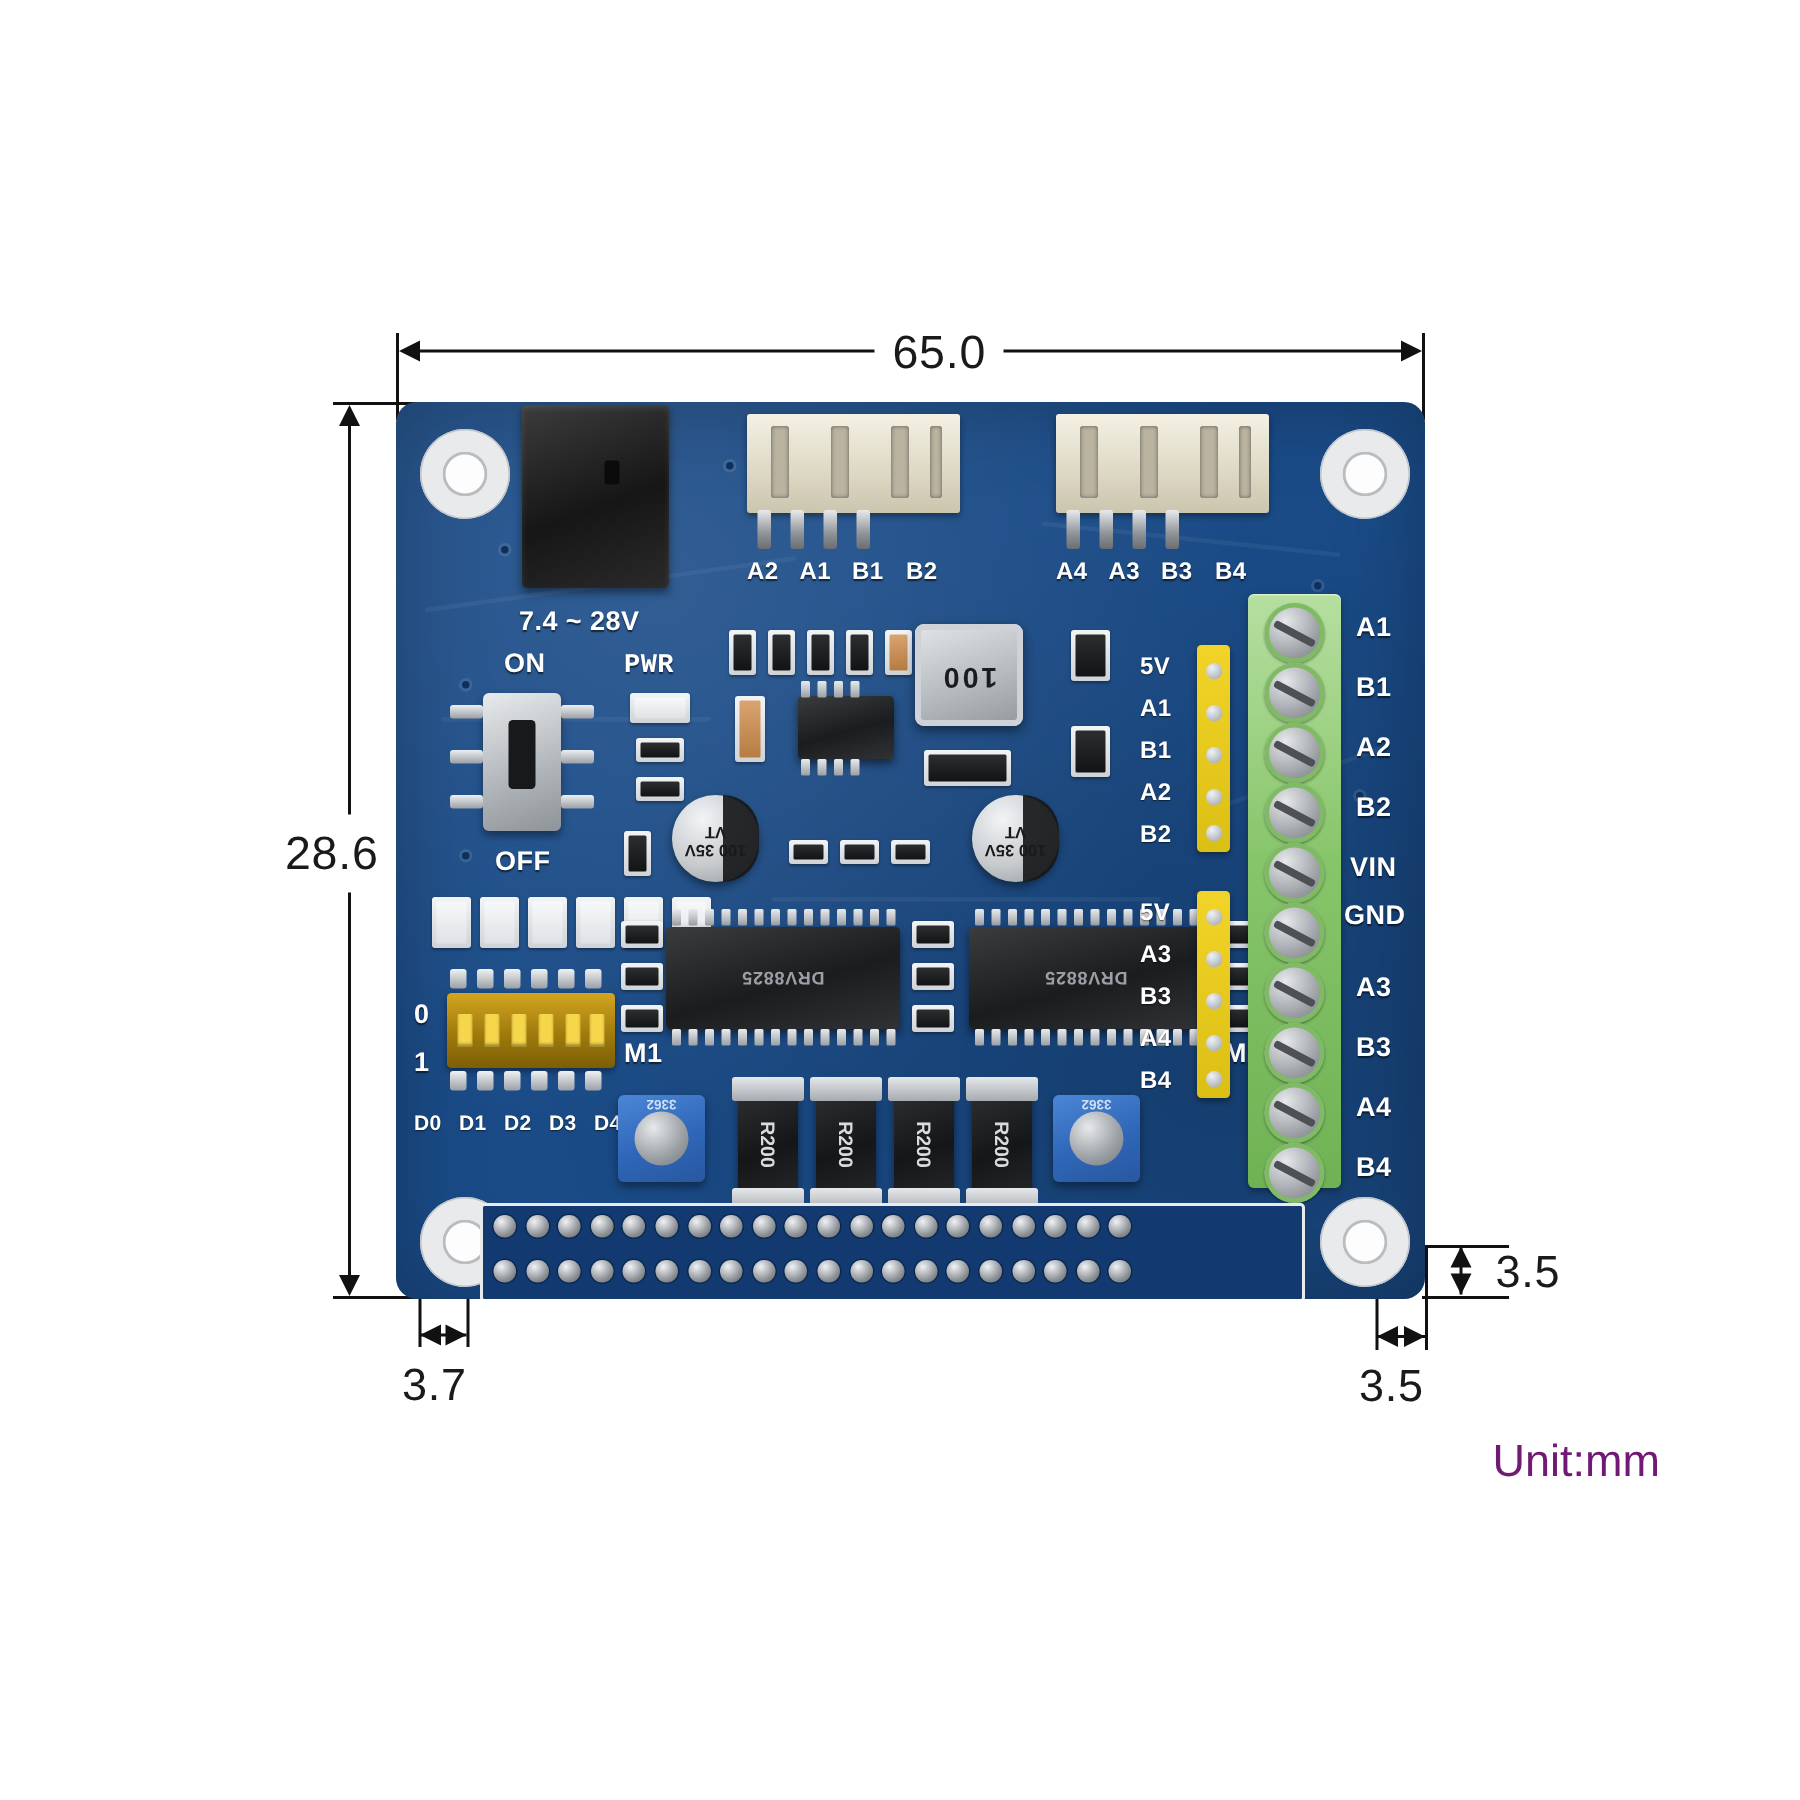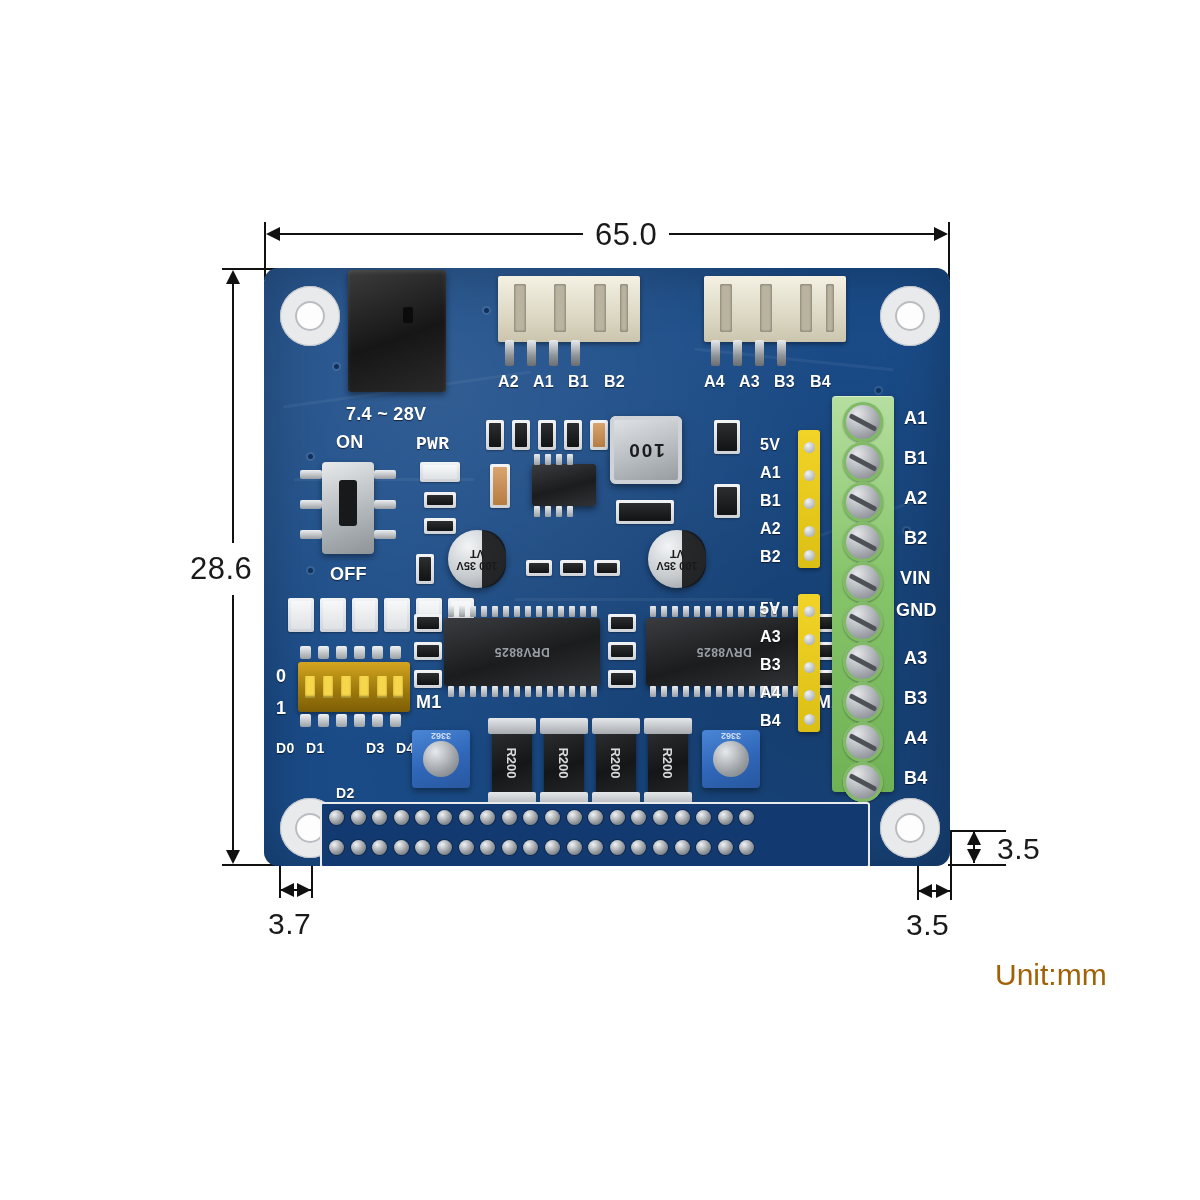--- a/index.html
+++ b/index.html
@@ -4,21 +4,21 @@
 <style>
   html,body{margin:0;padding:0;background:#ffffff;}
   body{width:1200px;height:1200px;position:relative;overflow:hidden;
        font-family:"Liberation Sans","DejaVu Sans",sans-serif;}
 
   #stage{position:absolute;inset:0;}
 
   
   .dimtext{position:absolute;color:#1a1a1a;font-size:30px;letter-spacing:.5px;white-space:nowrap;}
   .dimtext.big{font-size:31px;}
-  .unit{position:absolute;color:#a16207;font-size:30px;white-space:nowrap;text-align:center;}
+  .unit{position:absolute;color:#701a75;font-size:30px;white-space:nowrap;text-align:center;}
 
   .dline{position:absolute;background:#111;}
   .dline.h{height:2px;}
   .dline.v{width:2px;}
 
   .ext{position:absolute;background:#111;}
   .ext.v{width:2px;}
   .ext.h{height:2px;}
 
   .arr{position:absolute;width:0;height:0;}
@@ -384,21 +384,21 @@
       <i style="left:126px;top:378px;"></i>
       <i style="left:36px;top:446px;"></i>
       <i style="left:54px;top:446px;"></i>
       <i style="left:72px;top:446px;"></i>
       <i style="left:90px;top:446px;"></i>
       <i style="left:108px;top:446px;"></i>
       <i style="left:126px;top:446px;"></i>
     </div>
     <div class="silk sm" style="left:12px;top:472px;">D0</div>
     <div class="silk sm" style="left:42px;top:472px;">D1</div>
-    <div class="silk sm" style="left:72px;top:472px;margin-top:45px;">D2</div>
+    <div class="silk sm" style="left:72px;top:472px;">D2</div>
     <div class="silk sm" style="left:102px;top:472px;">D3</div>
     <div class="silk sm" style="left:132px;top:472px;">D4</div>
     <div class="silk sm" style="left:162px;top:472px;">D5</div>
 
     <div class="pins" style="left:184px;top:338px;">
       <i></i>
         <i></i>
         <i></i>
       <i></i>
         <i></i>

